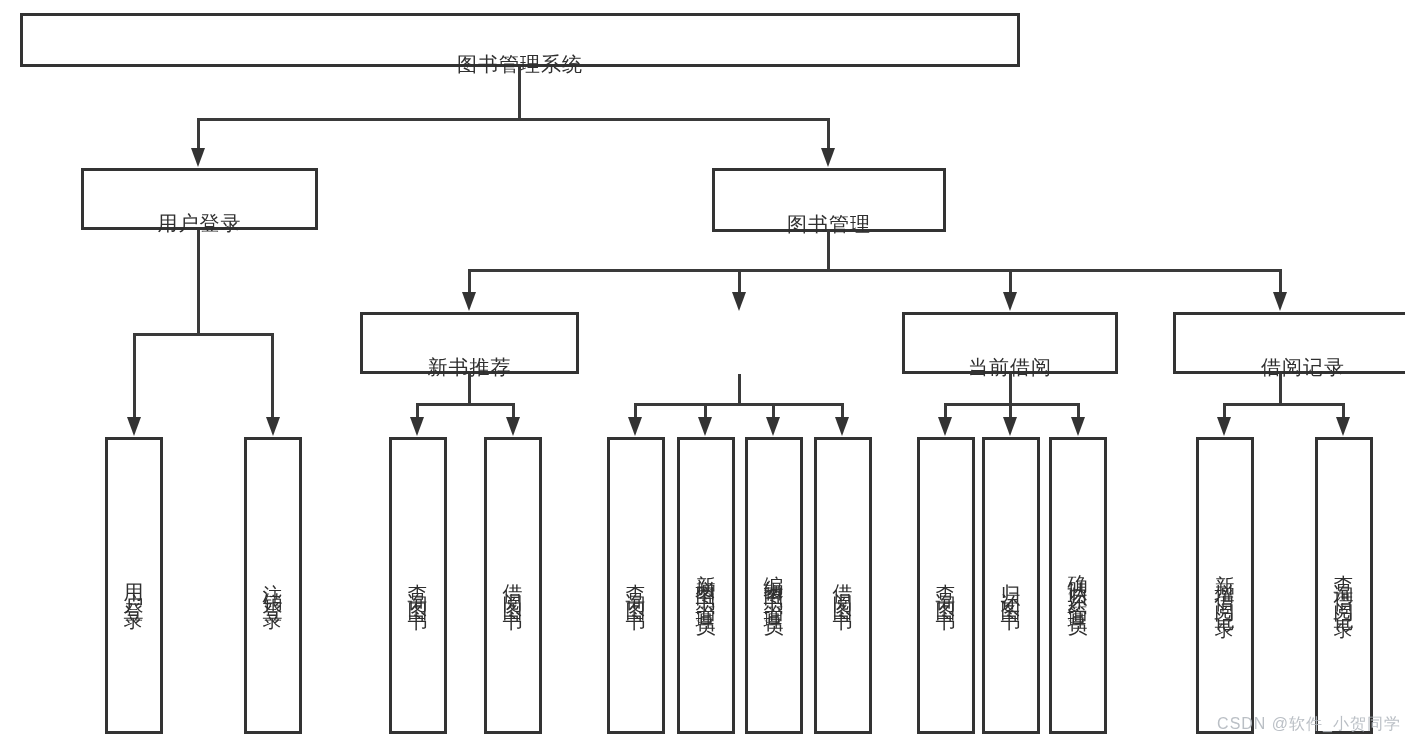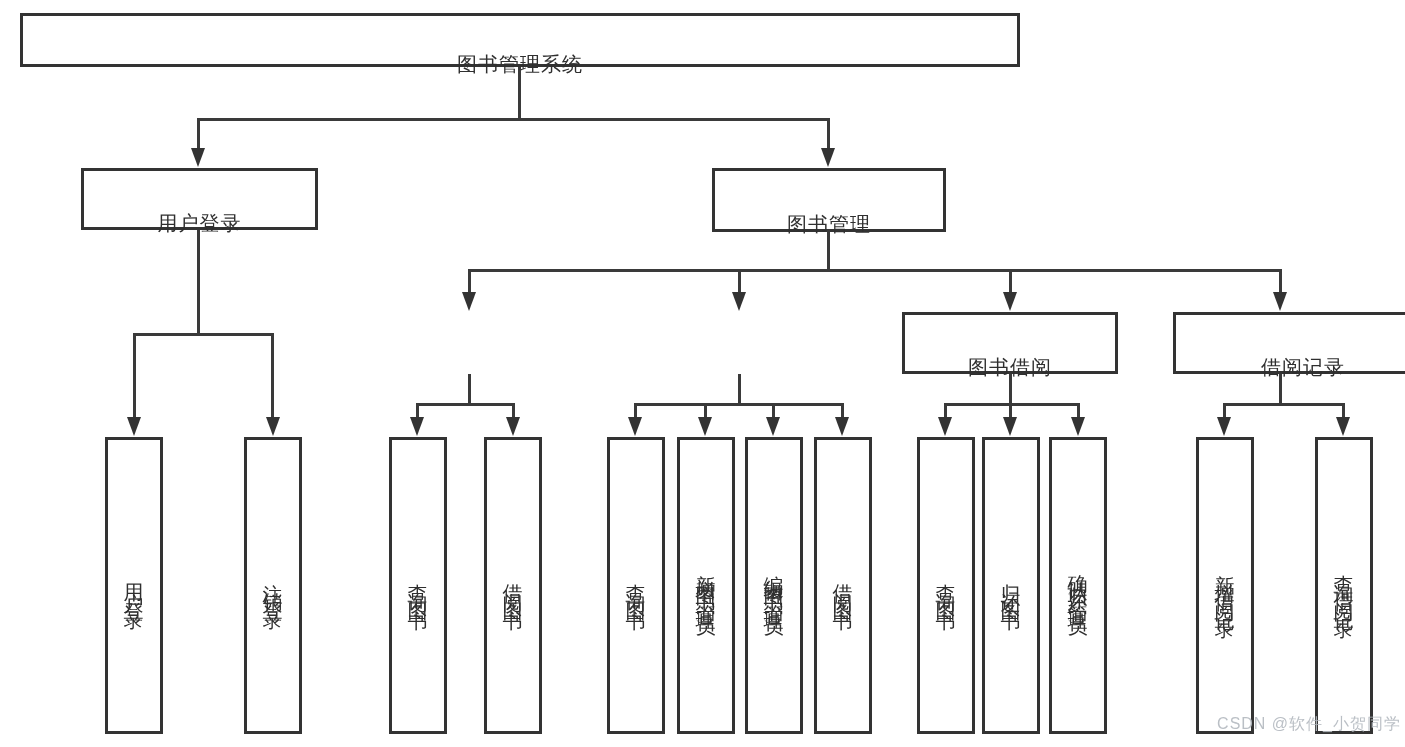--- a/index.html
+++ b/index.html
@@ -79,22 +79,25 @@
   <div class="hl" style="left:468px;top:269px;width:814px;"></div>
   <div class="vl" style="left:468px;top:269px;height:28px;"></div>
   <div class="ar" style="left:462px;top:292px;"></div>
   <div class="vl" style="left:738px;top:269px;height:28px;"></div>
   <div class="ar" style="left:732px;top:292px;"></div>
   <div class="vl" style="left:1009px;top:269px;height:28px;"></div>
   <div class="ar" style="left:1003px;top:292px;"></div>
   <div class="vl" style="left:1279px;top:269px;height:28px;"></div>
   <div class="ar" style="left:1273px;top:292px;"></div>
 
+  <div class="box" style="left:360px;top:312px;width:219px;height:62px;">
+    <span class="hlabel">新书推荐</span>
+  </div>
   <div class="box" style="left:902px;top:312px;width:216px;height:62px;">
-    <span class="hlabel">图书借阅</span>
+    <span class="hlabel">当前借阅</span>
   </div>
   <div class="box" style="left:1173px;top:312px;width:260px;height:62px;">
     <span class="hlabel">借阅记录</span>
   </div>
 
   <div class="vl" style="left:468px;top:374px;height:32px;"></div>
   <div class="hl" style="left:416px;top:403px;width:99px;"></div>
   <div class="vl" style="left:416px;top:403px;height:26px;"></div>
   <div class="ar" style="left:410px;top:417px;"></div>
   <div class="vl" style="left:512px;top:403px;height:26px;"></div>

